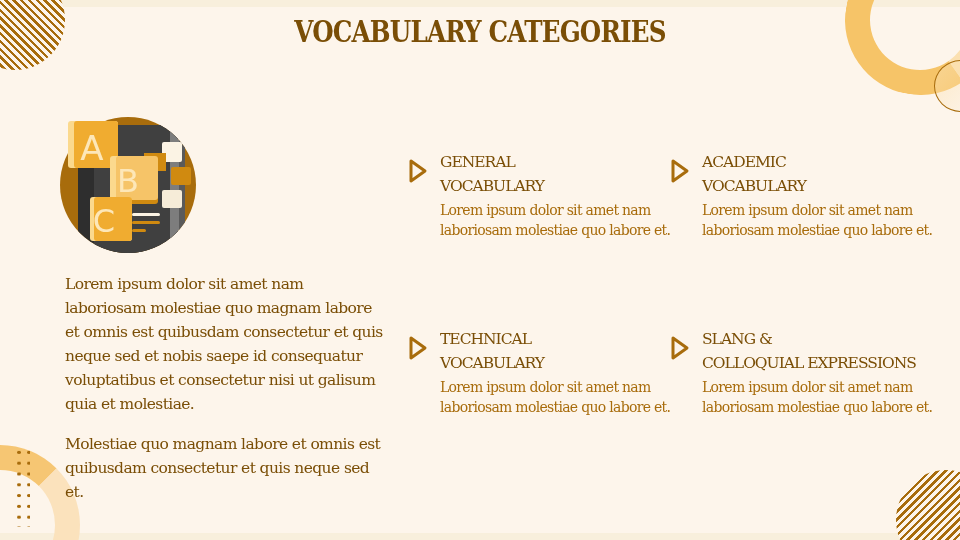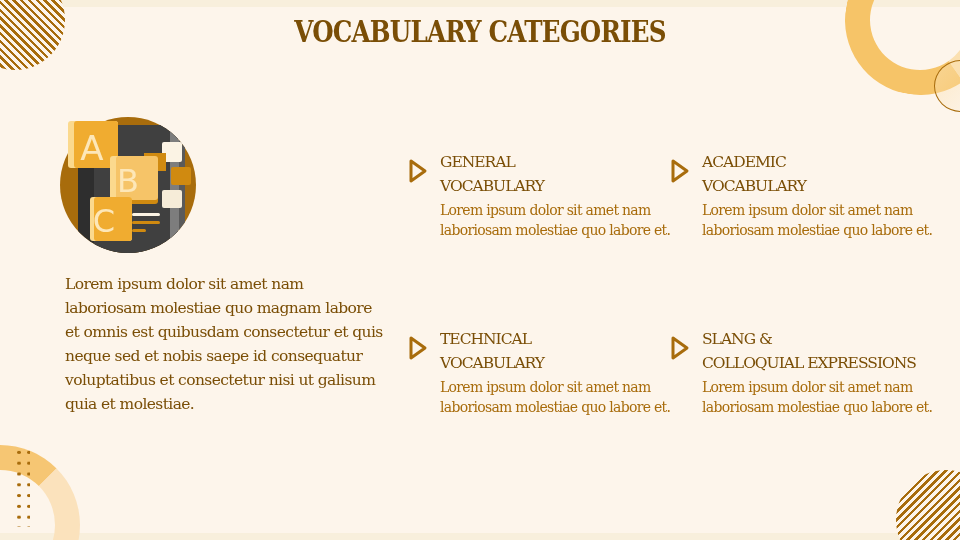--- a/index.html
+++ b/index.html
@@ -120,20 +120,21 @@
     <text x="70" y="77" font-family="DejaVu Sans, sans-serif" font-size="32" fill="#fde7b8" text-anchor="middle">B</text>
 
     <rect x="32" y="82" width="42" height="44" rx="3" fill="#fbd98e"></rect>
     <rect x="36" y="82" width="38" height="44" rx="3" fill="#f0ac30"></rect>
     <text x="46" y="117" font-family="DejaVu Sans, sans-serif" font-size="32" fill="#fde7b8" text-anchor="middle">C</text>
   </svg>
 </div>
 
 <div class="left-text">
   <p>Lorem ipsum dolor sit amet nam laboriosam molestiae quo magnam labore et omnis est quibusdam consectetur et quis neque sed et nobis saepe id consequatur voluptatibus et consectetur nisi ut galisum quia et molestiae.</p>
+  <p>Molestiae quo magnam labore et omnis est quibusdam consectetur et quis neque sed et.</p>
 </div>
 
 <div class="cat" style="left:408px; top:150px;">
   <svg class="arrow" viewBox="0 0 20 26">
     <path d="M3 3 L17 13 L3 23 Z" fill="none" stroke="#a86c0c" stroke-width="3" stroke-linejoin="round"></path>
   </svg>
   <div class="heading">GENERAL
 VOCABULARY</div>
   <div class="desc">Lorem ipsum dolor sit amet nam laboriosam molestiae quo labore et.</div>
 </div>

